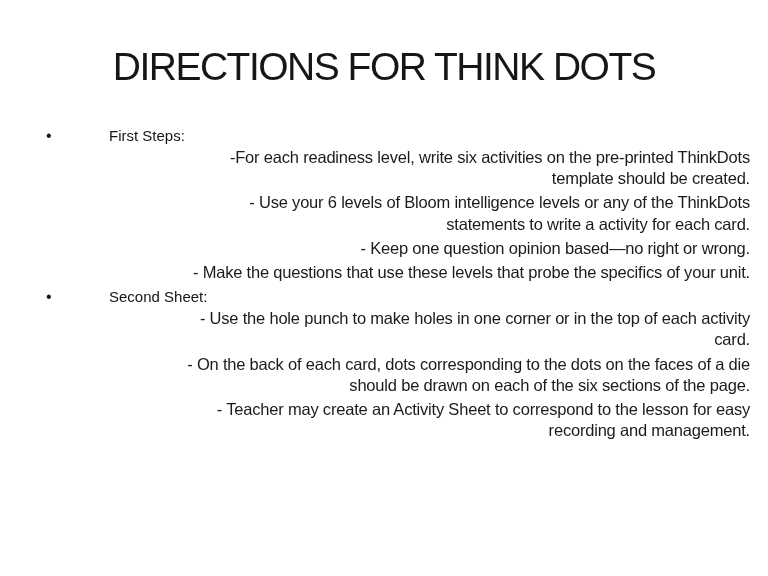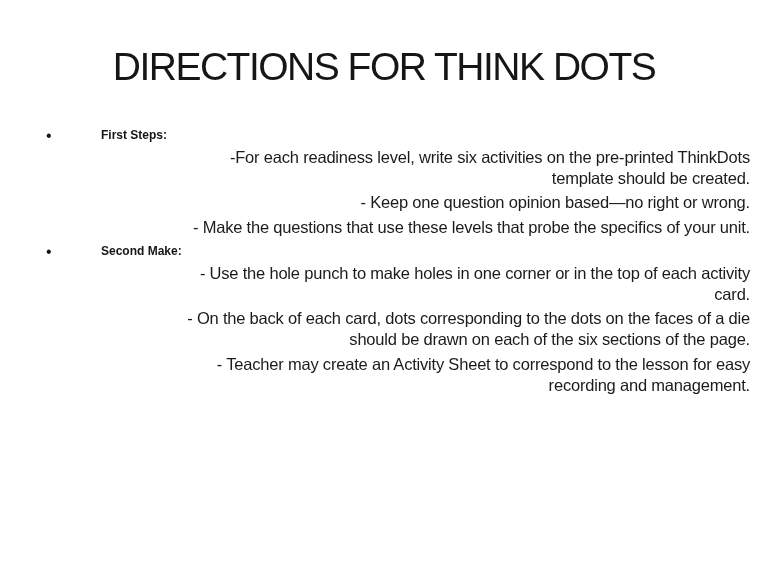--- a/index.html
+++ b/index.html
@@ -41,23 +41,23 @@
     font-size: 16px;
     line-height: 21px;
     color: #161616;
   }
   .bullet-text {
     flex: 1 1 auto;
     width: 653px;
     max-width: 653px;
   }
   .heading {
-    margin: 0 0 1px 4px;
-    font-size: 12px;
-    font-weight: 700;
+    margin: 0 0 1px 12px;
+    font-size: 15px;
+    font-weight: 400;
     line-height: 21px;
     color: #161616;
   }
   .para {
     margin: 0 0 3px 0;
     font-size: 16.5px;
     font-weight: 400;
     line-height: 21.2px;
     letter-spacing: -0.2px;
     white-space: pre-line;
@@ -73,29 +73,31 @@
   <h1 class="title">DIRECTIONS FOR THINK DOTS</h1>
 
   <div class="content">
 
     <div class="bullet-row">
       <span class="bullet-glyph">•</span>
       <div class="bullet-text">
         <p class="heading">First Steps:</p>
         <p class="para">-For each readiness level, write six activities on the pre-printed ThinkDots
 template should be created.</p>
+        <p class="para">- Use your 6 levels of Bloom intelligence levels or any of the ThinkDots
+statements to write a activity for each card.</p>
         <p class="para">- Keep one question opinion based—no right or wrong.</p>
         <p class="para">- Make the questions that use these levels that probe the specifics of your unit.</p>
       </div>
     </div>
 
     <div class="bullet-row">
       <span class="bullet-glyph">•</span>
       <div class="bullet-text">
-        <p class="heading">Second Make:</p>
+        <p class="heading">Second Sheet:</p>
         <p class="para">- Use the hole punch to make holes in one corner or in the top of each activity
 card.</p>
         <p class="para">- On the back of each card, dots corresponding to the dots on the faces of a die
 should be drawn on each of the six sections of the page.</p>
         <p class="para">- Teacher may create an Activity Sheet to correspond to the lesson for easy
 recording and management.</p>
       </div>
     </div>
 
   </div>

